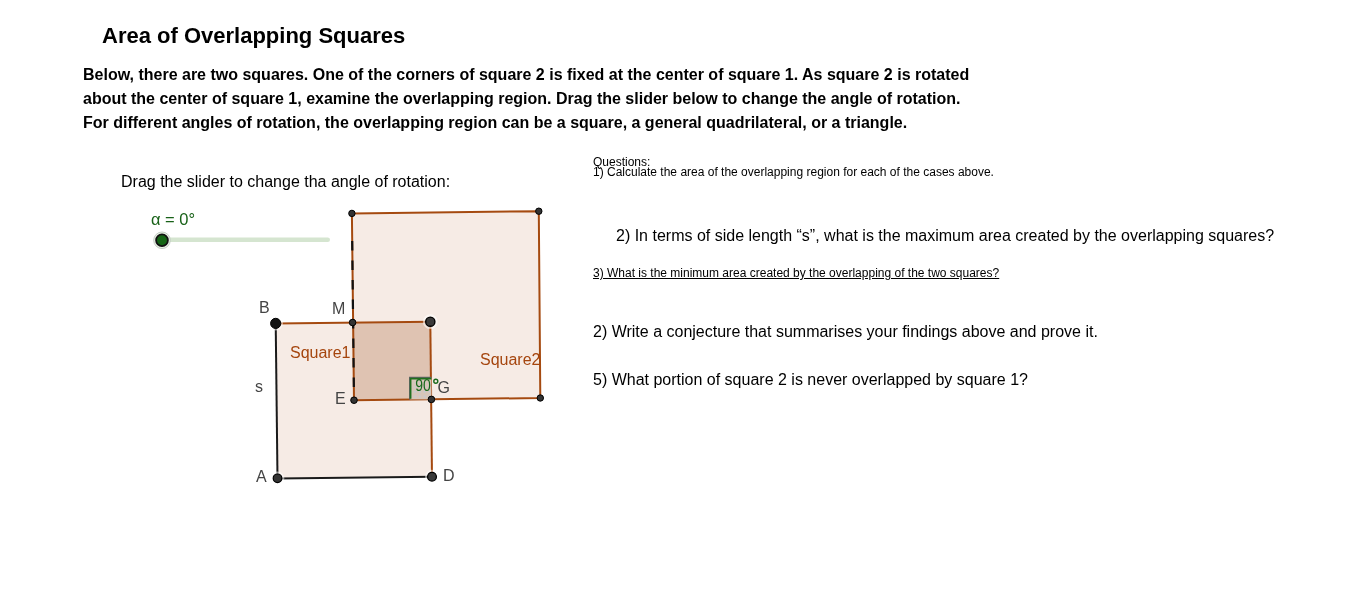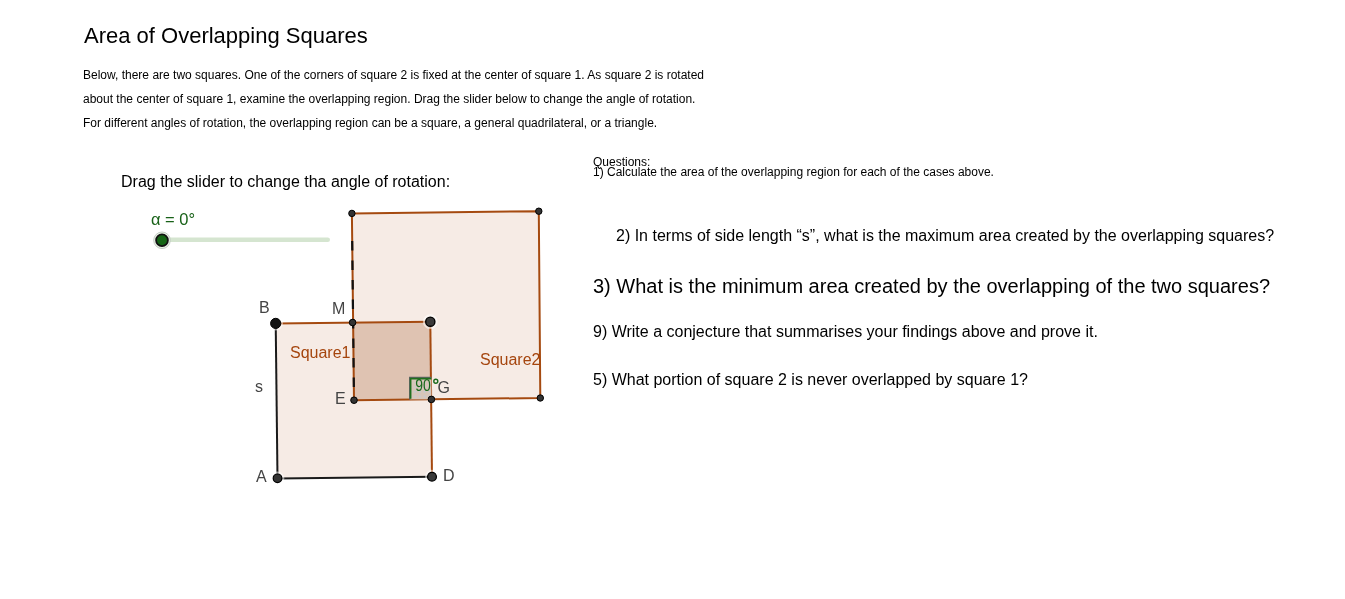--- a/index.html
+++ b/index.html
@@ -2,37 +2,37 @@
 <html><head>
 <meta charset="utf-8">
 <style>
 html,body{margin:0;padding:0;background:#ffffff;}
 body{width:1345px;height:599px;position:relative;overflow:hidden;font-family:"Liberation Sans",sans-serif;color:#000;}
 .t{position:absolute;white-space:pre;}
 </style>
 </head>
 <body>
 
-<div class="t" style="left:84px;top:23px;font-size:22px;font-weight:normal;">Area of Overlapping Squares</div>
+<div class="t" style="left:102px;top:23px;font-size:22px;font-weight:bold;">Area of Overlapping Squares</div>
 
-<div class="t" style="left:83px;top:63px;font-size:12px;line-height:24px;">Below, there are two squares. One of the corners of square 2 is fixed at the center of square 1. As square 2 is rotated
+<div class="t" style="left:83px;top:63px;font-size:16px;line-height:24px;font-weight:bold;">Below, there are two squares. One of the corners of square 2 is fixed at the center of square 1. As square 2 is rotated
 about the center of square 1, examine the overlapping region. Drag the slider below to change the angle of rotation.
 For different angles of rotation, the overlapping region can be a square, a general quadrilateral, or a triangle.</div>
 
 <div class="t" style="left:121px;top:172.5px;font-size:16px;text-align:right;">Drag the slider to change tha angle of rotation:</div>
 
 <div class="t" style="left:593px;top:155px;font-size:12px;">Questions:</div>
 
 <div class="t" style="left:593px;top:165px;font-size:12px;">1) Calculate the area of the overlapping region for each of the cases above.</div>
 
 <div class="t" style="left:616px;top:227px;font-size:16px;">2) In terms of side length “s”, what is the maximum area created by the overlapping squares?</div>
 
-<div class="t" style="left:593px;top:275px;font-size:20px;">3) What is the minimum area created by the overlapping of the two squares?</div>
+<div class="t" style="left:593px;top:266px;font-size:12px;text-decoration:underline;">3) What is the minimum area created by the overlapping of the two squares?</div>
 
-<div class="t" style="left:593px;top:323px;font-size:16px;">9) Write a conjecture that summarises your findings above and prove it.</div>
+<div class="t" style="left:593px;top:323px;font-size:16px;">2) Write a conjecture that summarises your findings above and prove it.</div>
 
 <div class="t" style="left:593px;top:371px;font-size:16px;text-align:center;">5) What portion of square 2 is never overlapped by square 1?</div>
 
 <svg style="position:absolute;left:0;top:0;" width="1345" height="599" viewBox="0 0 1345 599">
 
   <g>
       <text x="151" y="224.5" font-size="16.5" fill="#176117">α = 0°</text>
     </g>
 
   <g>

